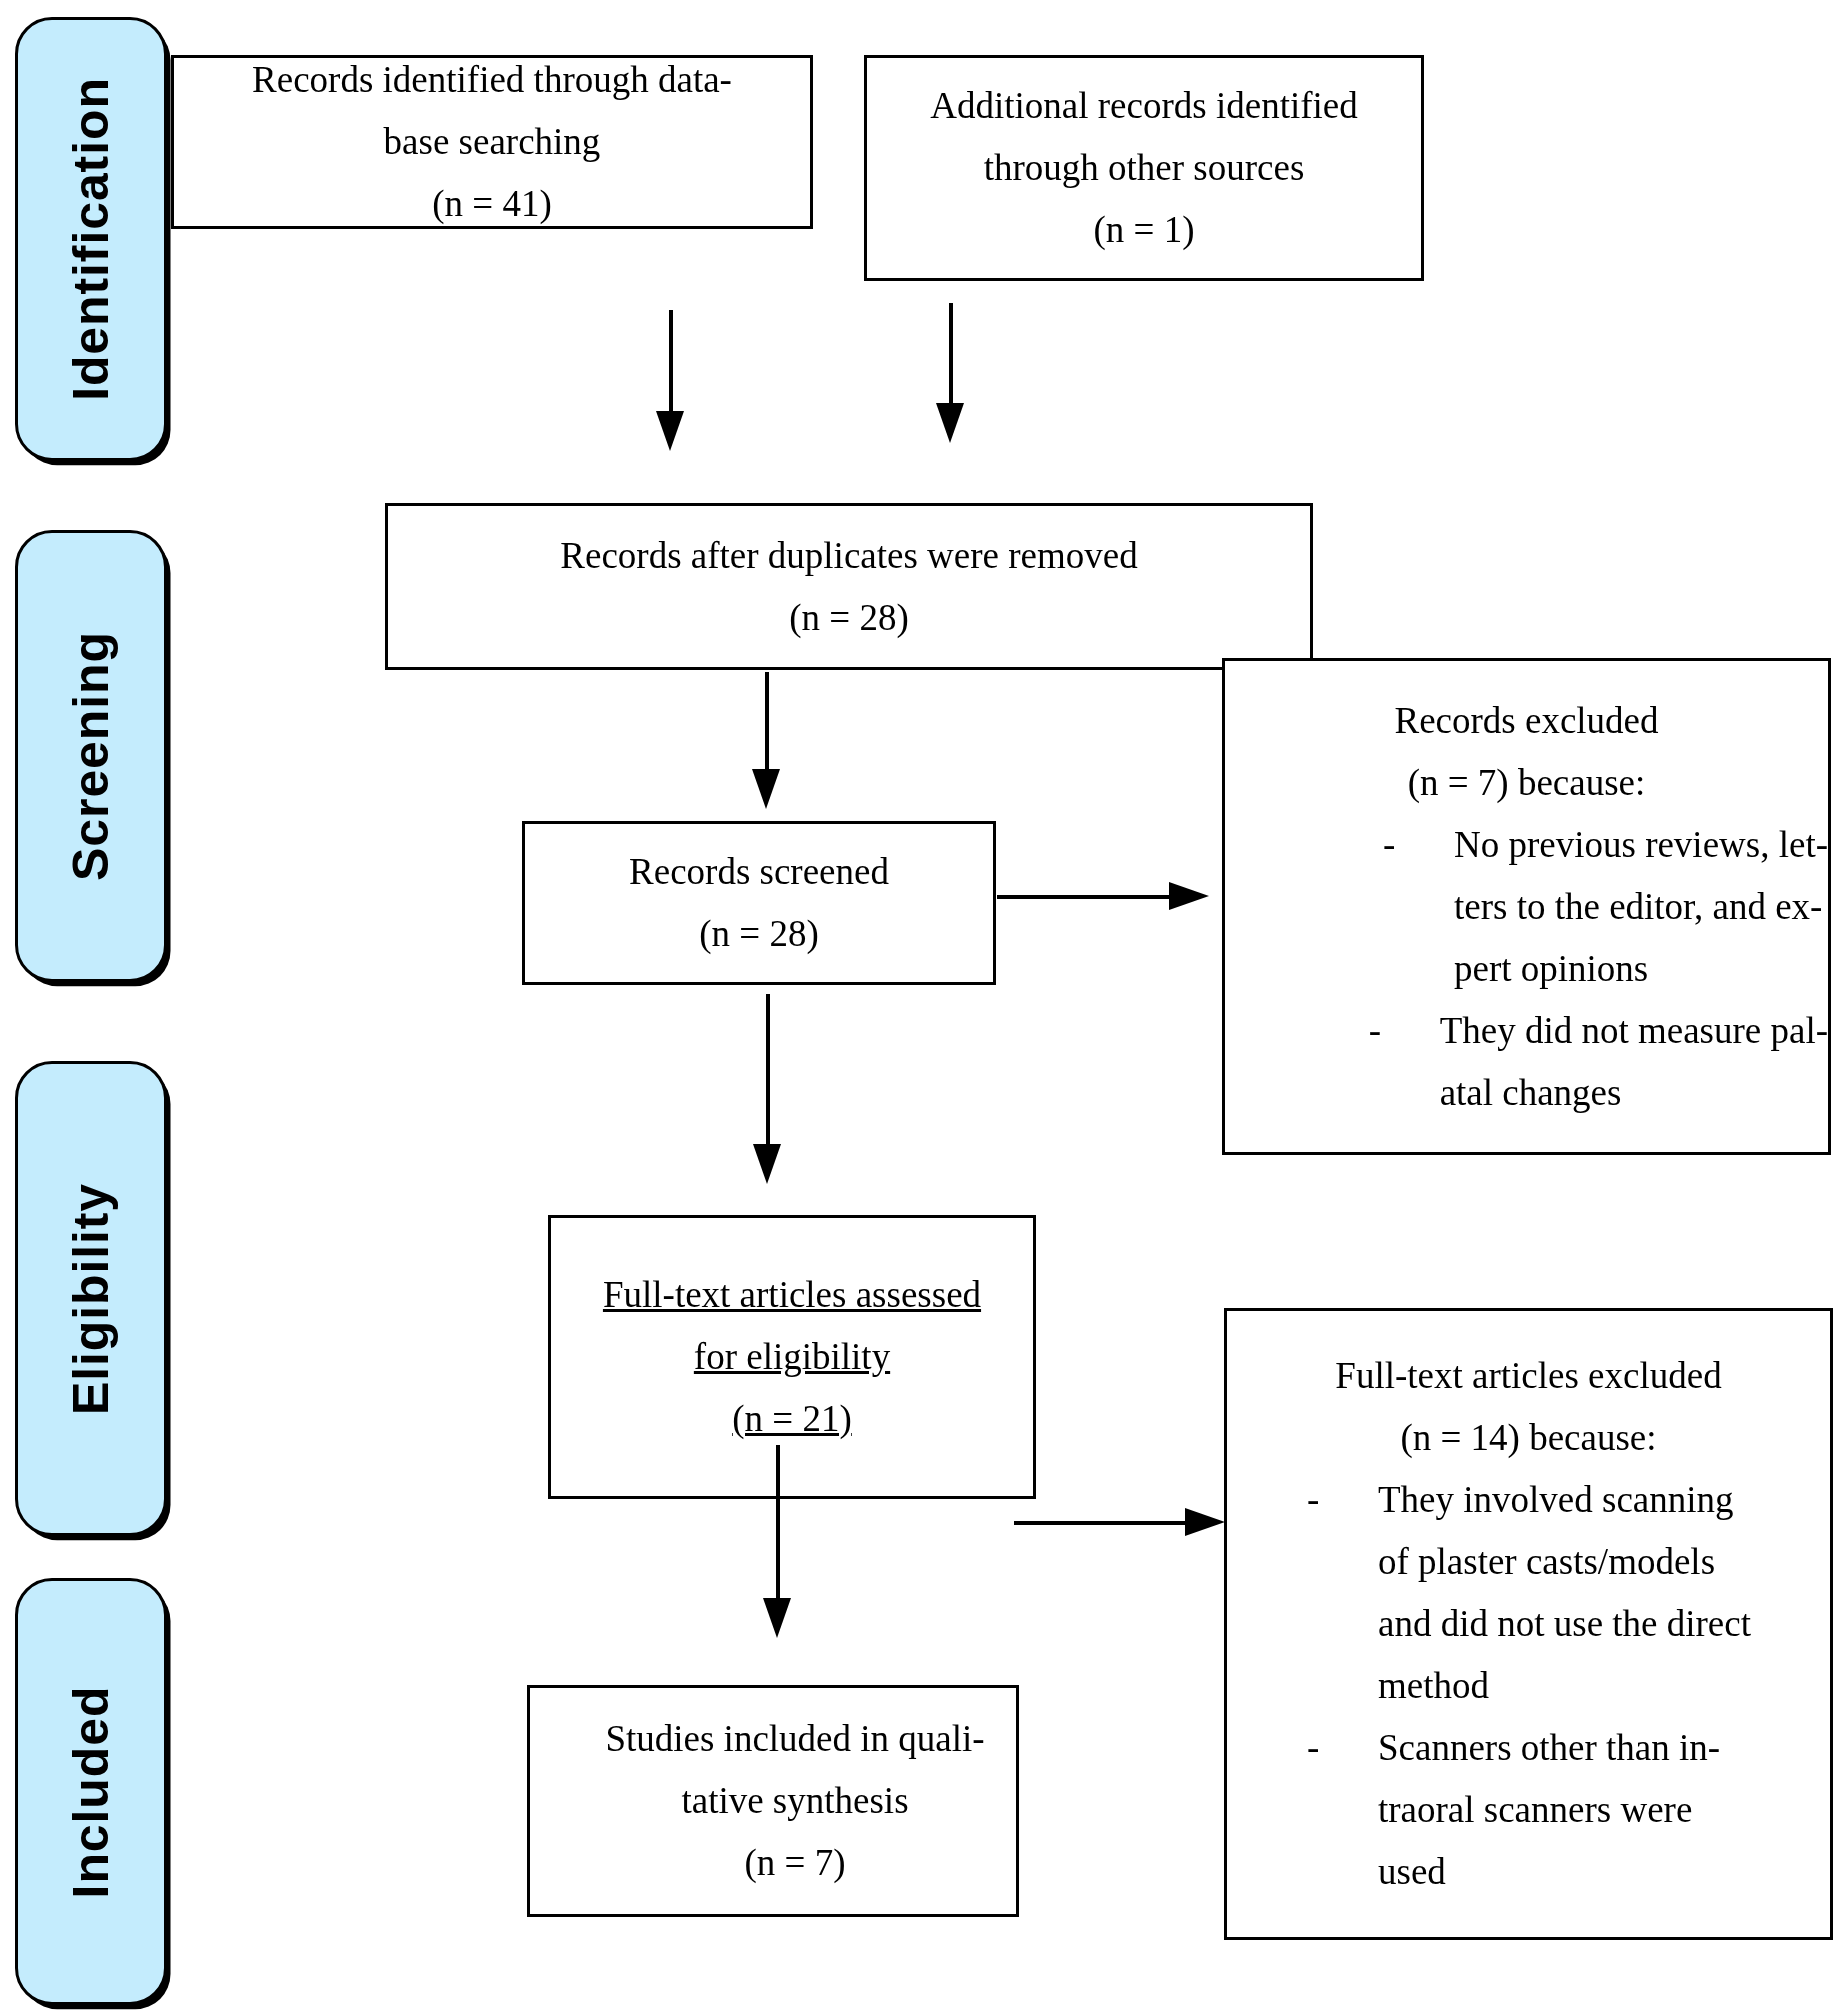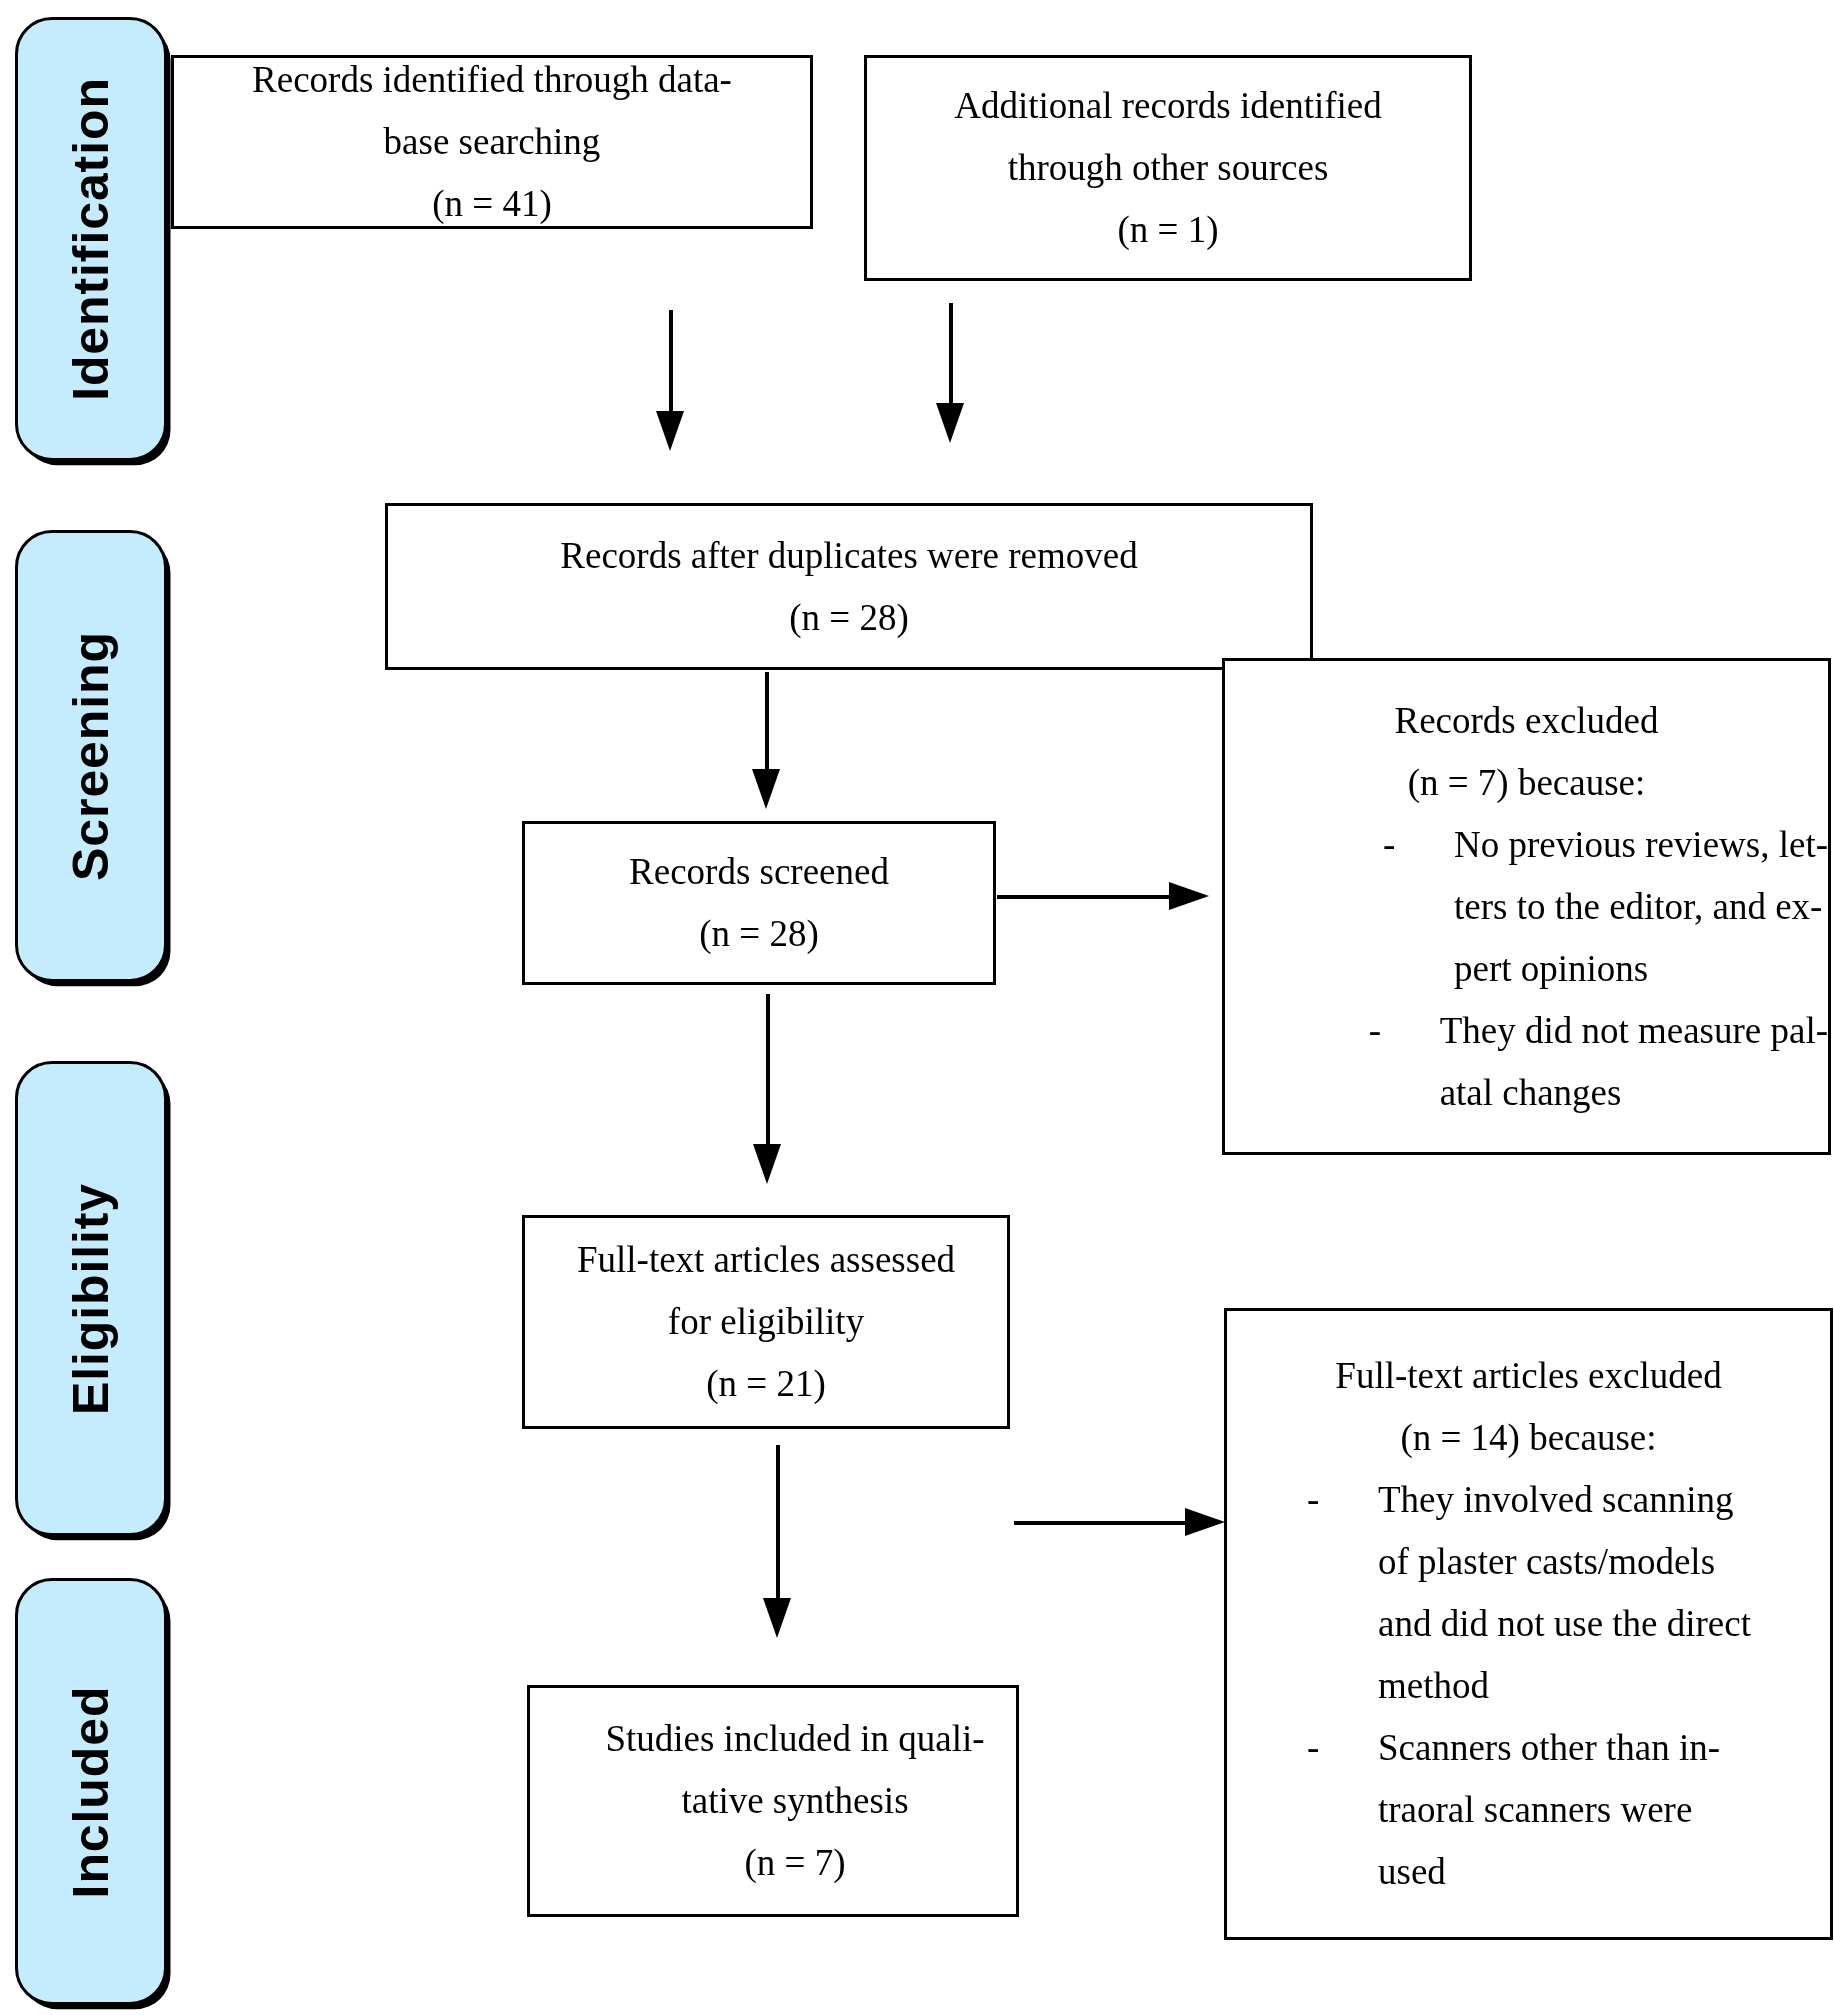--- a/index.html
+++ b/index.html
@@ -96,21 +96,21 @@
   <div class="stage" style="top:1578px;height:427px;">
     <span>Included</span>
   </div>
 
   <div class="fbox" style="left:171px;top:55px;width:642px;height:174px;">
     <div class="ln">Records identified through data-</div>
     <div class="ln">base searching</div>
     <div class="ln">(n = 41)</div>
   </div>
 
-  <div class="fbox" style="left:864px;top:55px;width:608px;height:226px;">
+  <div class="fbox" style="left:864px;top:55px;width:560px;height:226px;">
     <div class="ln">Additional records identified</div>
     <div class="ln">through other sources</div>
     <div class="ln">(n = 1)</div>
   </div>
 
   <div class="aline-v" style="left:669px;top:310px;height:104px;"></div>
   <div class="head-down" style="left:656px;top:411px;"></div>
 
   <div class="aline-v" style="left:949px;top:303px;height:102px;"></div>
   <div class="head-down" style="left:936px;top:403px;"></div>
@@ -147,21 +147,21 @@
       <div class="blines">
         <div>They did not measure pal-</div>
         <div>atal changes</div>
       </div>
     </div>
   </div>
 
   <div class="aline-v" style="left:766px;top:994px;height:152px;"></div>
   <div class="head-down" style="left:753px;top:1144px;"></div>
 
-  <div class="fbox" style="left:522px;top:1215px;width:488px;height:214px;">
+  <div class="fbox" style="left:548px;top:1215px;width:488px;height:284px;text-decoration:underline;">
     <div class="ln">Full-text articles assessed</div>
     <div class="ln">for eligibility</div>
     <div class="ln">(n = 21)</div>
   </div>
 
   <div class="aline-h" style="left:1014px;top:1521px;width:173px;"></div>
   <div class="head-right" style="left:1185px;top:1508px;"></div>
 
   <div class="fbox excl" style="left:1224px;top:1308px;width:609px;height:632px;">
     <div class="ln">Full-text articles excluded</div>

